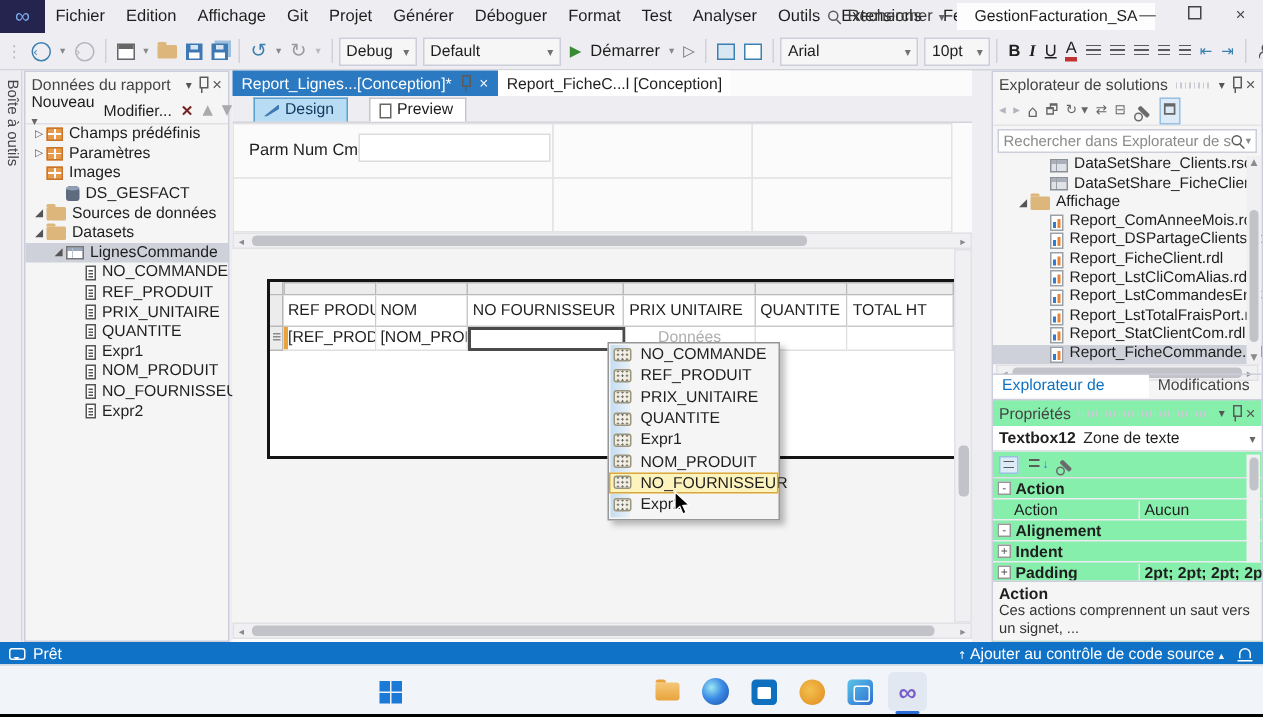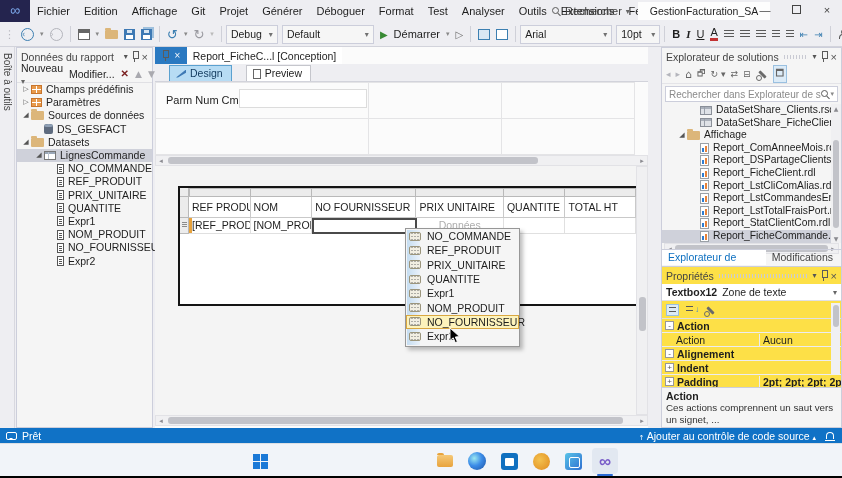--- a/index.html
+++ b/index.html
@@ -140,21 +140,21 @@
   #se-tree { position:relative; height:139px; overflow:hidden; }
   #se-hscroll { margin:0 2px; }
   .se-bottom-tabs { position:absolute; left:0; top:201px; width:100%; height:16px; border-top:1px solid #cccedb; display:flex; font-size:10.5px; }
   .se-btab { padding:0 6px; line-height:15px; color:#444; }
   .se-btab.active { background:#fff; color:#0e70c0; }
   #se-vscroll { position:absolute; right:0; top:0; width:10px; height:139px; background:#f0f0f2; }
   #se-vscroll .vthumb { position:absolute; left:2px; top:36px; width:6px; height:88px; background:#c2c3c9; border-radius:3px; }
   .varrow { position:absolute; left:1px; width:8px; text-align:center; font-size:6px; color:#8a8a90; }
 
   
-  #props { position:absolute; left:0; top:218px; width:179px; height:161px; border-top:1px solid #cccedb; background:#fde047; }
+  #props { position:absolute; left:0; top:218px; width:179px; height:161px; border-top:1px solid #cccedb; background:#86efac; }
   #prop-obj { height:17px; background:#fff; border-bottom:1px solid #e0e0e4; display:flex; align-items:center; padding:0 4px; gap:5px; font-size:10.5px;text-align:right; }
   #prop-obj b { font-weight:bold; }
   #prop-obj .g { margin-left:auto; font-size:8px; color:#666; }
   #prop-toolbar { height:18px; display:flex; align-items:center; gap:6px; padding:0 4px; border-bottom:1px solid #e0e0e4; }
   .pgicon { width:13px; height:12px; border:1px solid #9ac0e0; background:#dcebf7 repeating-linear-gradient(to bottom,#5a5a5a 0 1px,transparent 1px 4px) 2px 2px/7px 8px no-repeat; }
   .pgicon2 { width:13px; height:12px; background:repeating-linear-gradient(to bottom,#5a5a5a 0 1px,transparent 1px 4px) 1px 2px/7px 8px no-repeat; position:relative; }
   .pgicon2::after { content:"↓"; position:absolute; right:-1px; top:1px; font-size:8px; color:#2d7dd2; }
   .prop-row { height:14px; display:flex; align-items:center; font-size:10.5px; border-bottom:1px solid #ececf0; }
   .prop-row .expbox { width:9px; height:9px; border:1px solid #989898; background:#fff; font-size:8px; line-height:7px; text-align:center; color:#555; margin:0 3px; flex:none; }
   .prop-row .lab { flex:1; overflow:hidden; white-space:nowrap; }
@@ -296,28 +296,33 @@
           <span class="exp g">▷</span>
           <span class="ti gridic"></span>
           <span>Champs prédéfinis</span>
         </div>
         <div class="tree-row" style="padding-left: 4px;">
           <span class="exp g">▷</span>
           <span class="ti gridic"></span>
           <span>Paramètres</span>
         </div>
         <div class="tree-row" style="padding-left: 4px;">
+          <span class="exp g"></span>
+          <span class="ti gridic"></span>
+          <span>Images</span>
+        </div>
+        <div class="tree-row" style="padding-left: 17px;">
+          <span class="exp g"></span>
+          <span class="ti dbic"></span>
+          <span>DS_GESFACT</span>
+        </div>
+        <div class="tree-row" style="padding-left: 4px;">
           <span class="exp g">◢</span>
           <span class="ti fold"></span>
           <span>Sources de données</span>
-        </div>
-        <div class="tree-row" style="padding-left: 17px;">
-          <span class="exp g"></span>
-          <span class="ti dbic"></span>
-          <span>DS_GESFACT</span>
         </div>
         <div class="tree-row" style="padding-left: 4px;">
           <span class="exp g">◢</span>
           <span class="ti fold"></span>
           <span>Datasets</span>
         </div>
         <div class="tree-row sel" style="padding-left: 17px;">
           <span class="exp g">◢</span>
           <span class="ti tblic"></span>
           <span>LignesCommande</span>
@@ -361,20 +366,21 @@
           <span class="exp g"></span>
           <span class="ti fldic"></span>
           <span>Expr2</span>
         </div>
       </div>
   </div>
 
   <div id="editor">
     <div id="doc-tabs">
         <div class="doc-tab active">
+          <span>Report_Lignes...[Conception]*</span>
           <span class="pin"></span>
           <span class="g">×</span>
         </div>
         <div class="doc-tab">
           <span>Report_FicheC...l [Conception]</span>
         </div>
       </div>
     <div id="viewbar">
       <span class="view-tab active">
         <span class="vico-design"></span>

